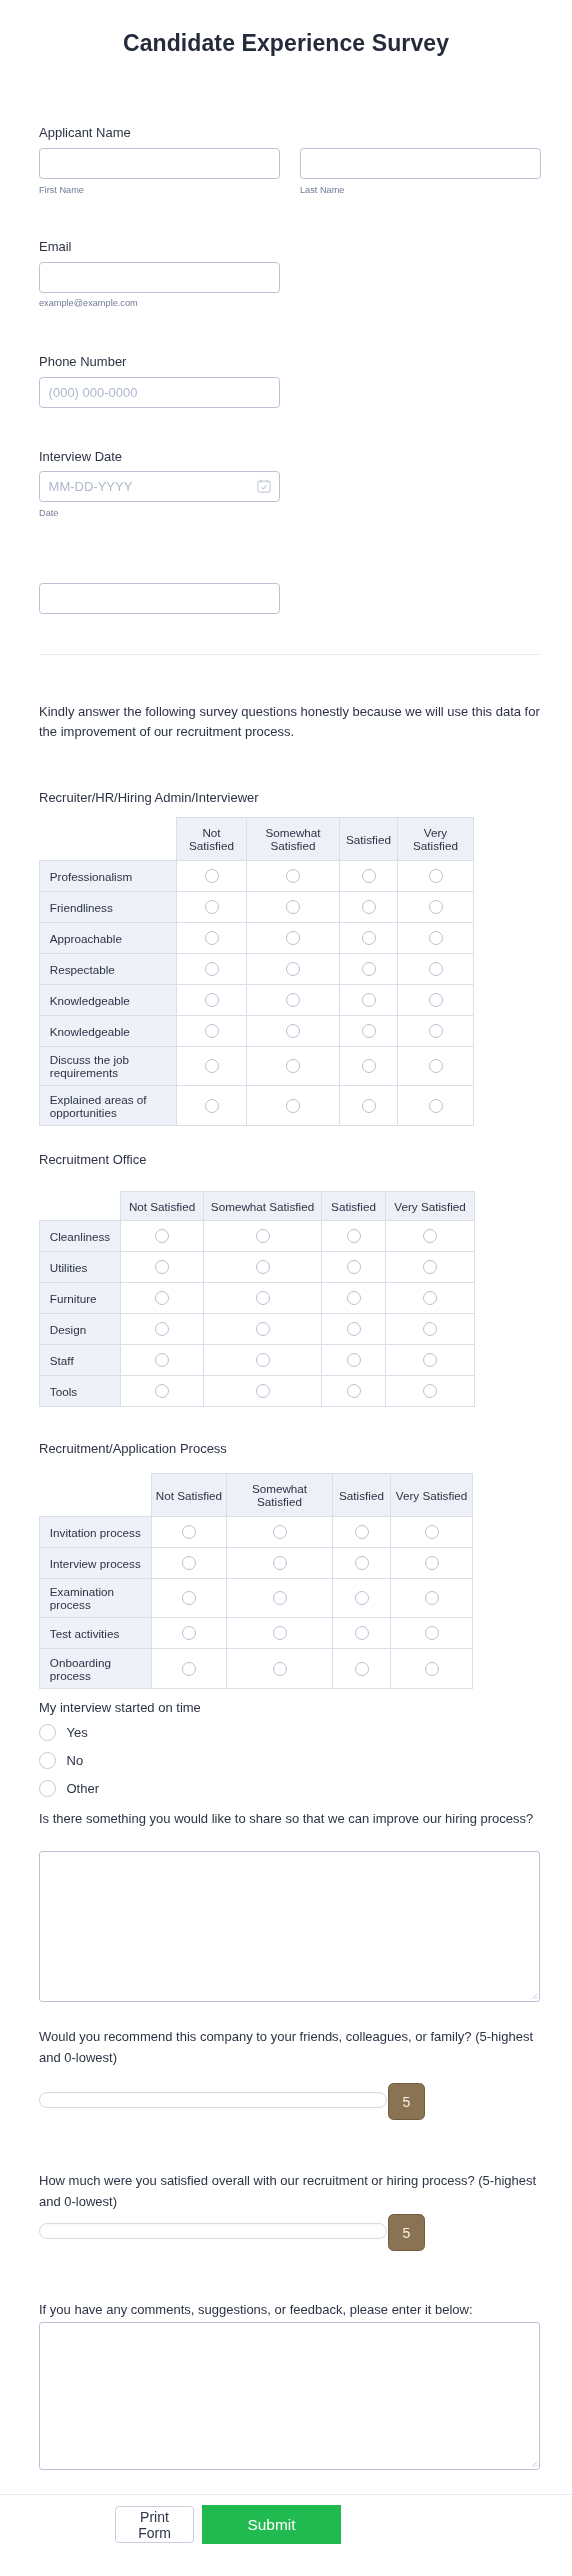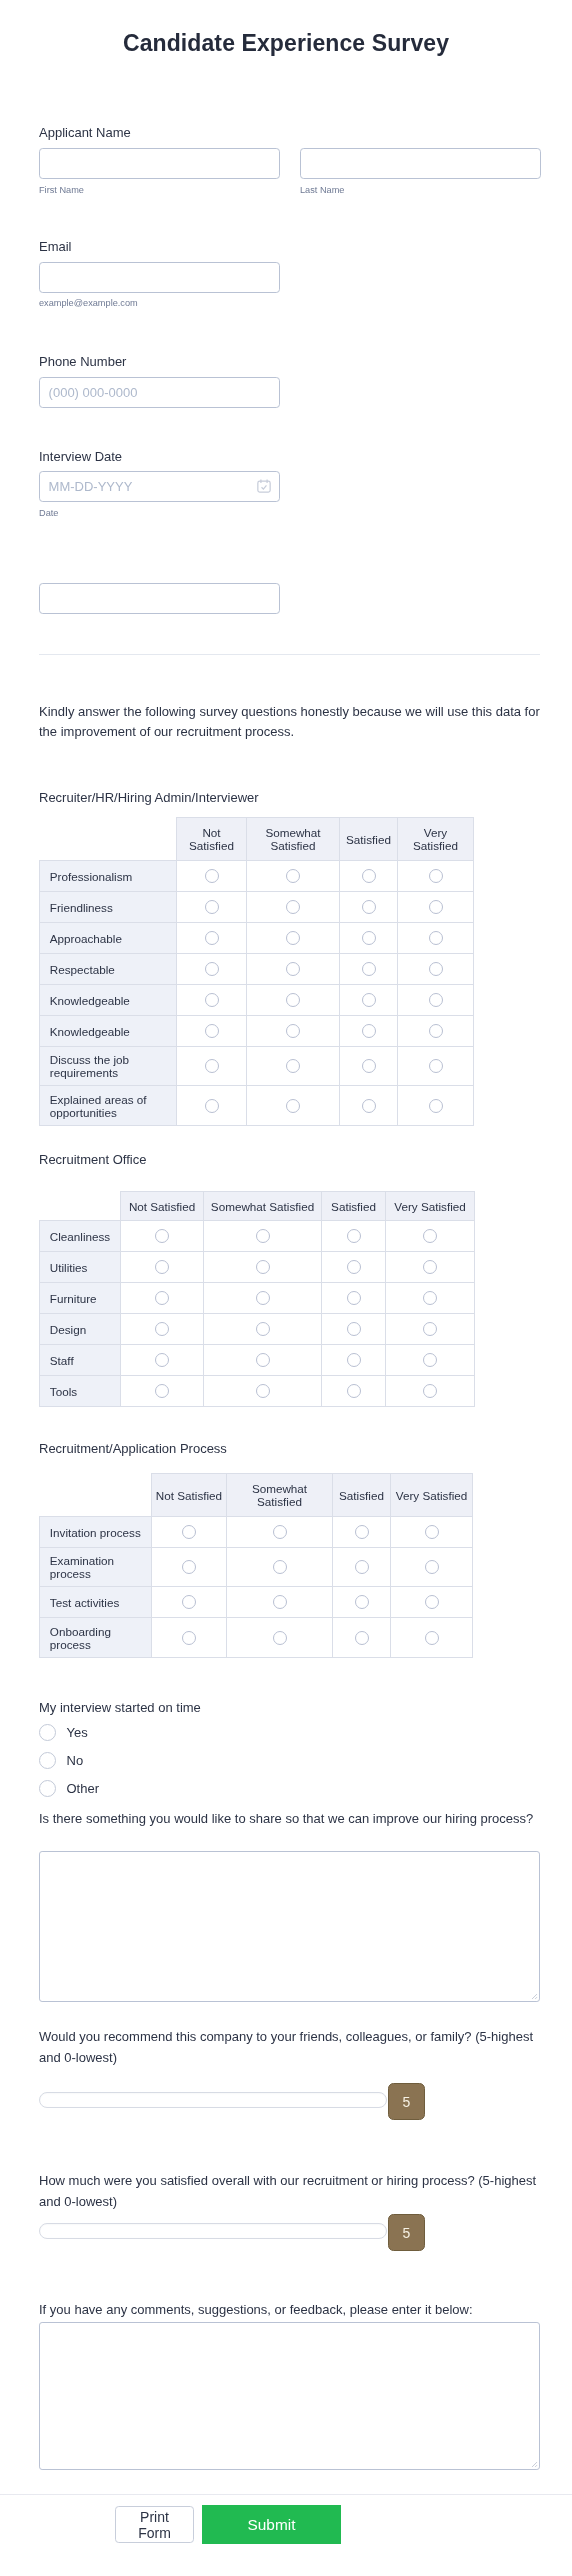--- a/index.html
+++ b/index.html
@@ -260,20 +260,27 @@
             <td class="corner"></td>
             <th style="height: 43px;">Not Satisfied</th>
             <th style="height: 43px;">Somewhat Satisfied</th>
             <th style="height: 43px;">Satisfied</th>
             <th style="height: 43px;">Very Satisfied</th>
           </tr>
         </thead>
         <tbody>
           <tr>
             <td class="rowlabel" style="height: 31px;">Invitation process</td>
+            <td class="cell"><span class="radio"></span></td>
+            <td class="cell"><span class="radio"></span></td>
+            <td class="cell"><span class="radio"></span></td>
+            <td class="cell"><span class="radio"></span></td>
+          </tr>
+          <tr>
+            <td class="rowlabel" style="height: 31px;">Interview process</td>
             <td class="cell"><span class="radio"></span></td>
             <td class="cell"><span class="radio"></span></td>
             <td class="cell"><span class="radio"></span></td>
             <td class="cell"><span class="radio"></span></td>
           </tr>
           <tr>
             <td class="rowlabel" style="height: 31px;">Examination process</td>
             <td class="cell"><span class="radio"></span></td>
             <td class="cell"><span class="radio"></span></td>
             <td class="cell"><span class="radio"></span></td>

